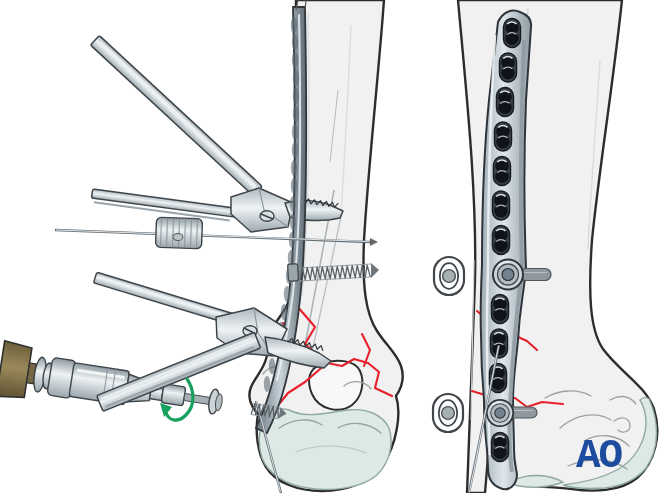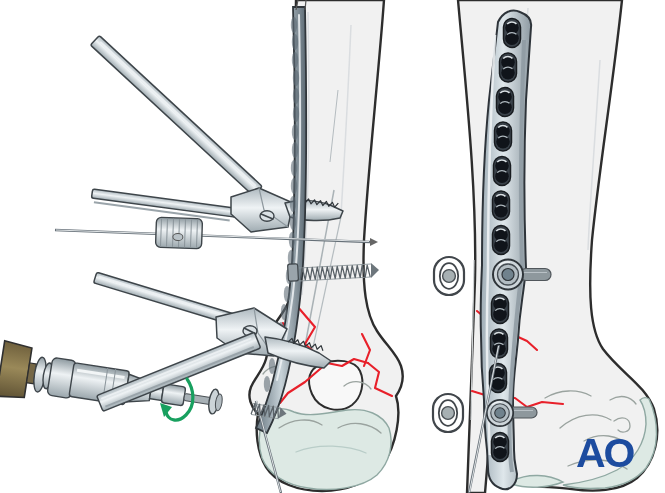--- a/index.html
+++ b/index.html
@@ -1,17 +1,17 @@
 <!DOCTYPE html>
 <html style="--background: #ffffff; --bone-fill: #f1f1f1; --bone-outline: #2d2d2d; --cartilage-fill: #dde9e4; --cartilage-outline: #8fa8a2; --plate-edge: #2e343a; --metal-outline: #3e454a; --fracture-red: #e8202a; --arrow-green: #18a05f; --wire-gray: #667078; --screw-stub: #8e989d; --logo-blue: #1d4c9f;"><head>
 <meta charset="utf-8">
 <style>
   html,body{margin:0;padding:0;background:#fff;}
   .stage{position:relative;width:665px;height:493px;background:var(--background,#fff);overflow:hidden;
-         font-family:Liberation Sans, sans-serif;}
+         font-family:Liberation Mono, monospace;}
   svg{position:absolute;left:0;top:0;}
   .bone{fill:var(--bone-fill,#f1f1f1);stroke:var(--bone-outline,#2d2d2d);stroke-width:2.4;stroke-linejoin:round;}
   .fossa{fill:#f8f8f8;stroke:var(--bone-outline,#2d2d2d);stroke-width:2;}
   .cart{fill:var(--cartilage-fill,#dde9e4);stroke:var(--cartilage-outline,#8fa8a2);stroke-width:1.4;}
   .wrink{fill:none;stroke:#9aa39f;stroke-width:1.3;stroke-linecap:round;}
   .cwrink{fill:none;stroke:#b9cdc8;stroke-width:1.3;stroke-linecap:round;}
   .shade{fill:none;stroke:#dadde0;stroke-width:1.5;}
   .frac{fill:none;stroke:var(--fracture-red,#e8202a);stroke-width:2.1;stroke-linejoin:round;stroke-linecap:round;}
   .metal{fill:url(#gradArm);stroke:var(--metal-outline,#3e454a);stroke-width:1.5;stroke-linejoin:round;}
   .metal2{fill:url(#gradMetalH);stroke:var(--metal-outline,#3e454a);stroke-width:1.4;}

